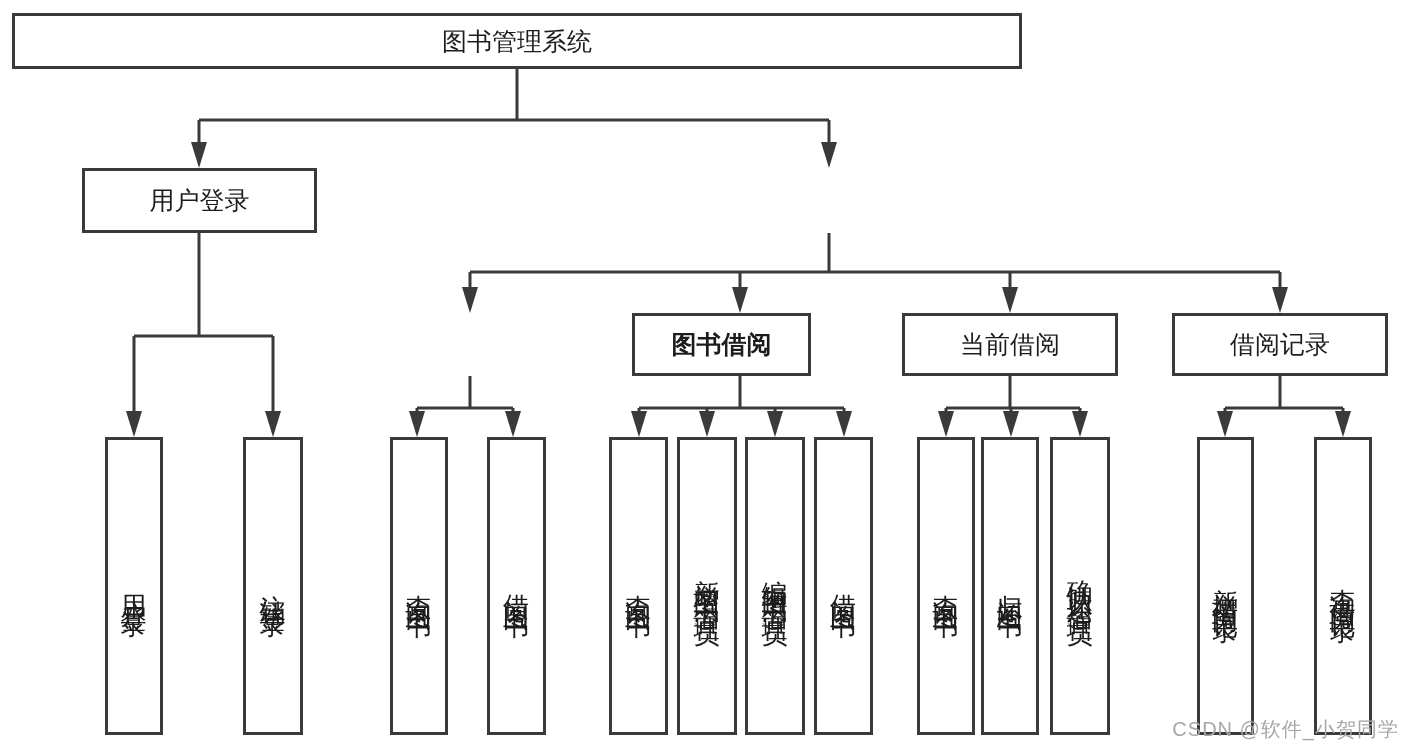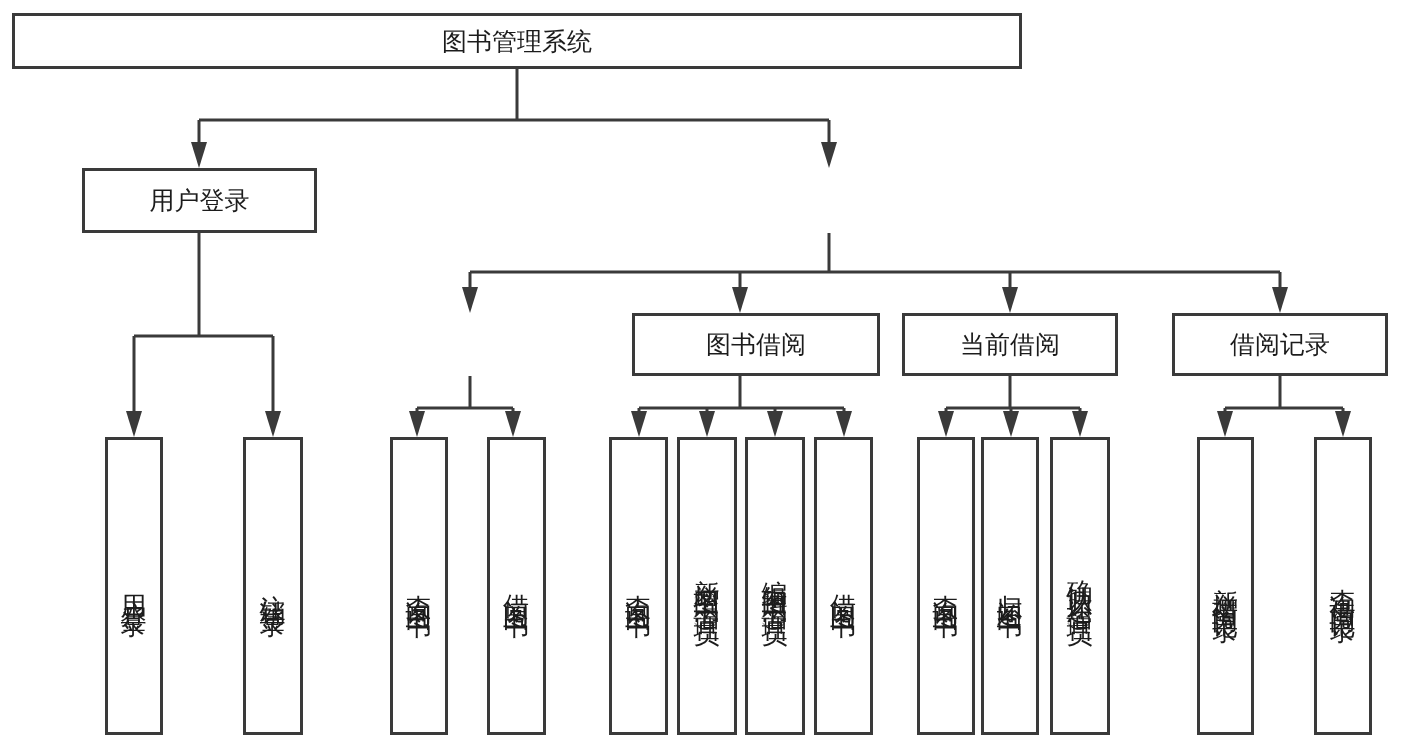--- a/index.html
+++ b/index.html
@@ -35,21 +35,21 @@
     text-orientation: mixed;
     font-size: 26px;
     letter-spacing: 6px;
     white-space: normal;
   }
   
   .n-root          { left: 12px;   top: 13px;  width: 1010px; height: 56px; }
   .n-user-login    { left: 82px;   top: 168px; width: 235px;  height: 65px; }
   .n-book-mgmt     { left: 712px;  top: 168px; width: 236px;  height: 65px; }
   .n-new-book-rec  { left: 363px;  top: 313px; width: 215px;  height: 63px; }
-  .n-book-borrow   { left: 632px;  top: 313px; width: 248px;  height: 63px; }
+  .n-book-borrow   { left: 632px;  top: 313px; width: 179px;  height: 63px; font-weight: bold; }
   .n-cur-borrow    { left: 902px;  top: 313px; width: 216px;  height: 63px; }
   .n-borrow-rec    { left: 1172px; top: 313px; width: 216px;  height: 63px; }
   .leaf { top: 437px; height: 298px; }
   .n-l-user-login    { left: 105px;  width: 58px; }
   .n-l-logout        { left: 243px;  width: 60px; }
   .n-l-query-a       { left: 390px;  width: 58px; }
   .n-l-borrow-a      { left: 487px;  width: 59px; }
   .n-l-query-b       { left: 609px;  width: 59px; }
   .n-l-add-book      { left: 677px;  width: 60px; }
   .n-l-edit-book     { left: 745px;  width: 60px; }
@@ -132,13 +132,14 @@
   <div class="node vertical leaf n-l-edit-book">编辑图书（管理员）</div>
   <div class="node vertical leaf n-l-borrow-b">借阅图书</div>
 
   <div class="node vertical leaf n-l-query-c">查询图书</div>
   <div class="node vertical leaf n-l-return-book">归还图书</div>
   <div class="node vertical leaf n-l-confirm-ret">确认归还（管理员）</div>
 
   <div class="node vertical leaf n-l-add-record">新增借阅记录</div>
   <div class="node vertical leaf n-l-query-record">查询借阅记录</div>
 
+  <div class="watermark">CSDN @软件_小贺同学</div>
 </div>
 
 </body></html>

